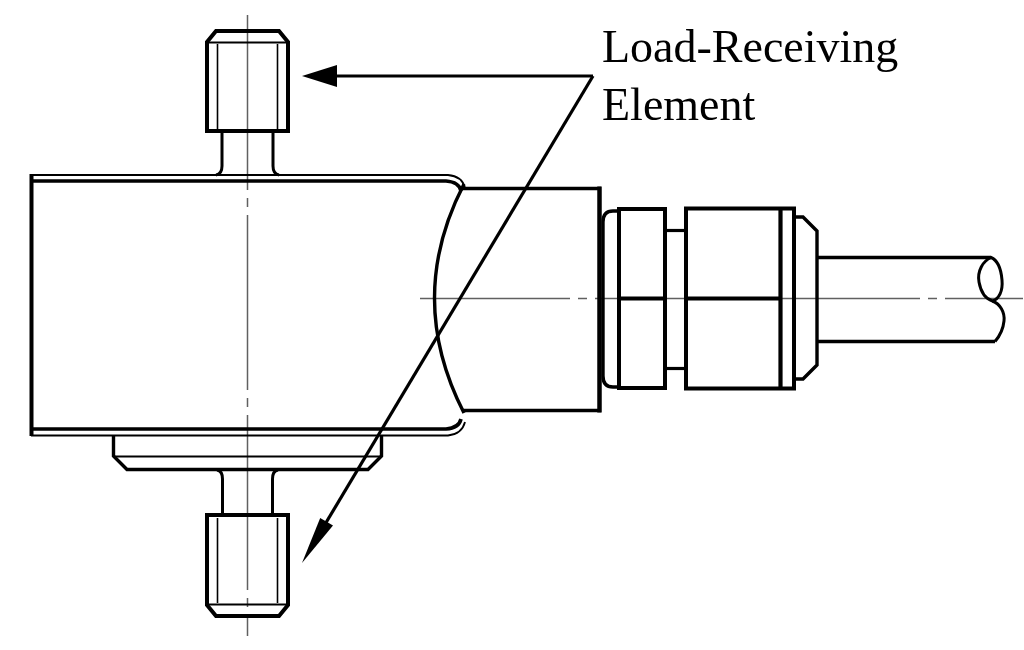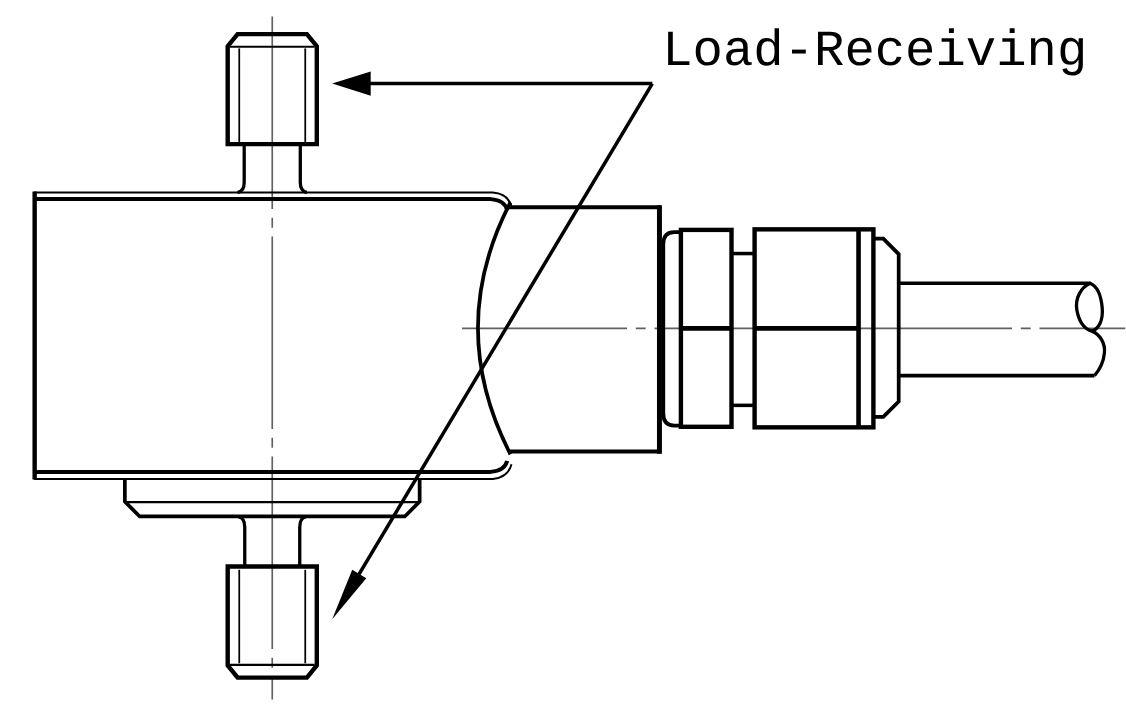--- a/index.html
+++ b/index.html
@@ -1,21 +1,21 @@
 <!DOCTYPE html>
 <html style="--paper: #ffffff; --ink: #000000; --cl: #606060;"><head>
 <meta charset="utf-8">
 <style>
   html,body{margin:0;padding:0;background:#ffffff;}
   .canvas{
     position:relative;
     width:1024px;height:650px;
     background:var(--paper,#ffffff);
     overflow:hidden;
-    font-family:Liberation Mono, monospace;
+    font-family:Liberation Serif, serif;
   }
   .canvas svg{position:absolute;left:0;top:0;}
   .label{
     position:absolute;
     left:602px;top:18px;
     font-size:46px;
     line-height:58px;
     color:var(--ink,#000000);
     white-space:nowrap;
     letter-spacing:0px;
@@ -92,15 +92,16 @@
     <g>
       <line class="stroke" stroke-width="3.2" x1="336" y1="76" x2="593" y2="76"></line>
       <polygon points="302,76 337,65 337,87" fill="#000000"></polygon>
       <line class="stroke" stroke-width="3.2" x1="593" y1="76" x2="324" y2="526"></line>
       <polygon points="302,563 333,525.6 320.2,518" fill="#000000"></polygon>
     </g>
   </svg>
 
   <div class="label">
     <div>Load-Receiving</div>
+    <div>Element</div>
   </div>
 
 </div>
 
 </body></html>

